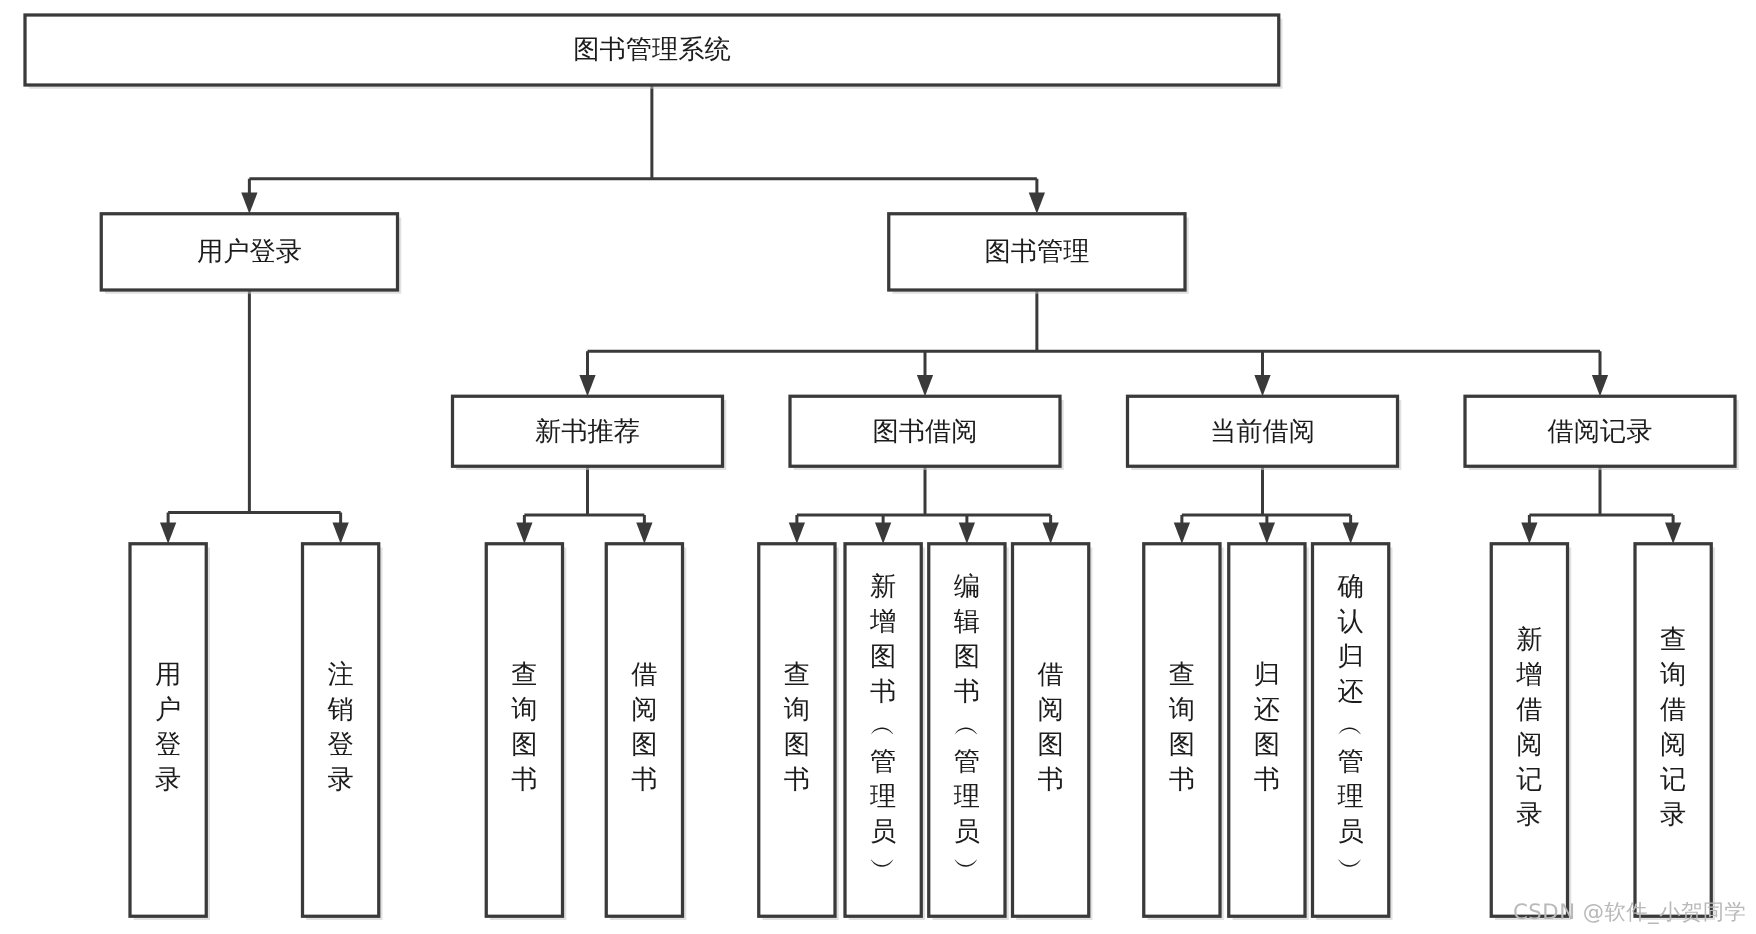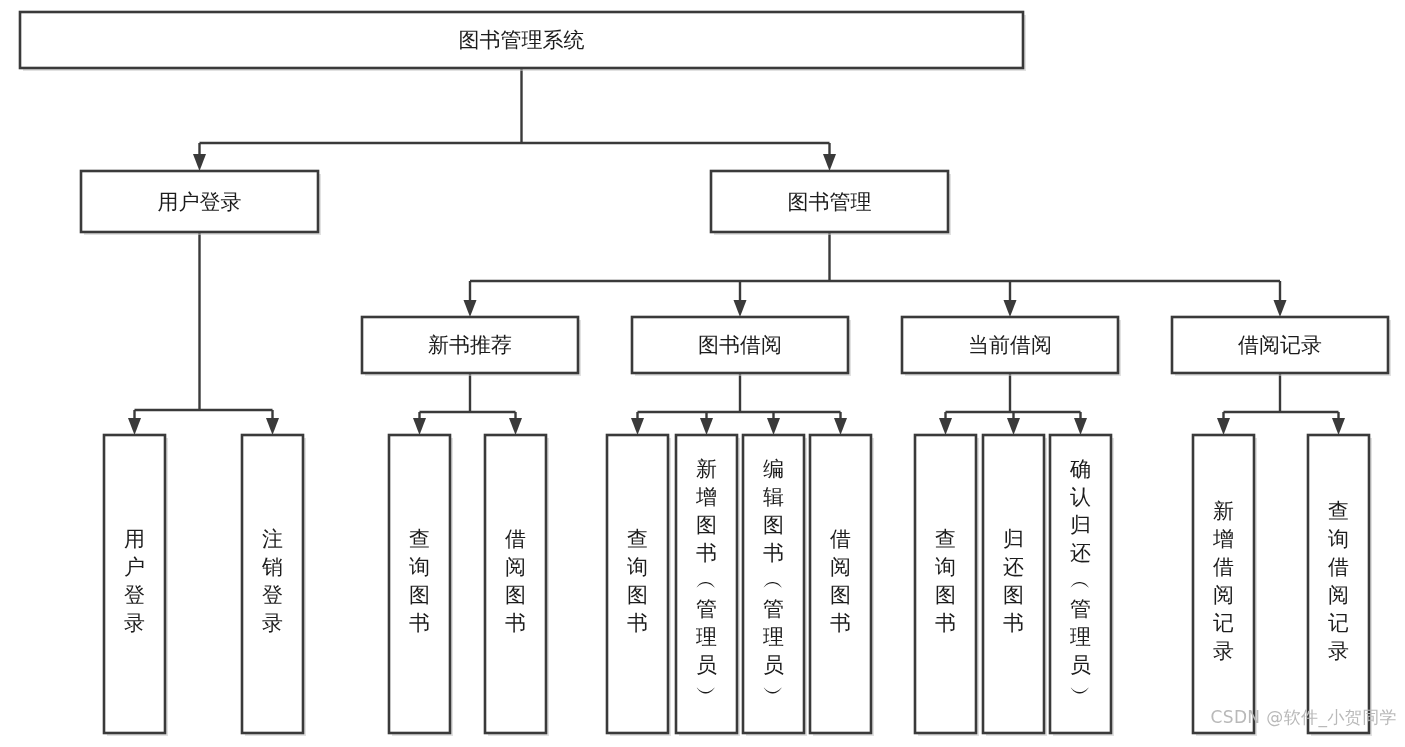--- a/index.html
+++ b/index.html
@@ -55,21 +55,21 @@
   }
   .node-label-vertical {
     fill: #1c1c1c;
     font-family: "DejaVu Sans", "Liberation Sans", sans-serif;
     font-size: 21px;
     text-anchor: middle;
   }
   .watermark {
     position: absolute;
     right: 8px;
-    bottom: 18px;
+    bottom: 6px;
     color: #b9b9b9;
     font-size: 17px;
     font-family: "DejaVu Sans", "Liberation Sans", sans-serif;
     white-space: nowrap;
     letter-spacing: 0.4px;
   }
 </style>
 </head>
 <body>
 

